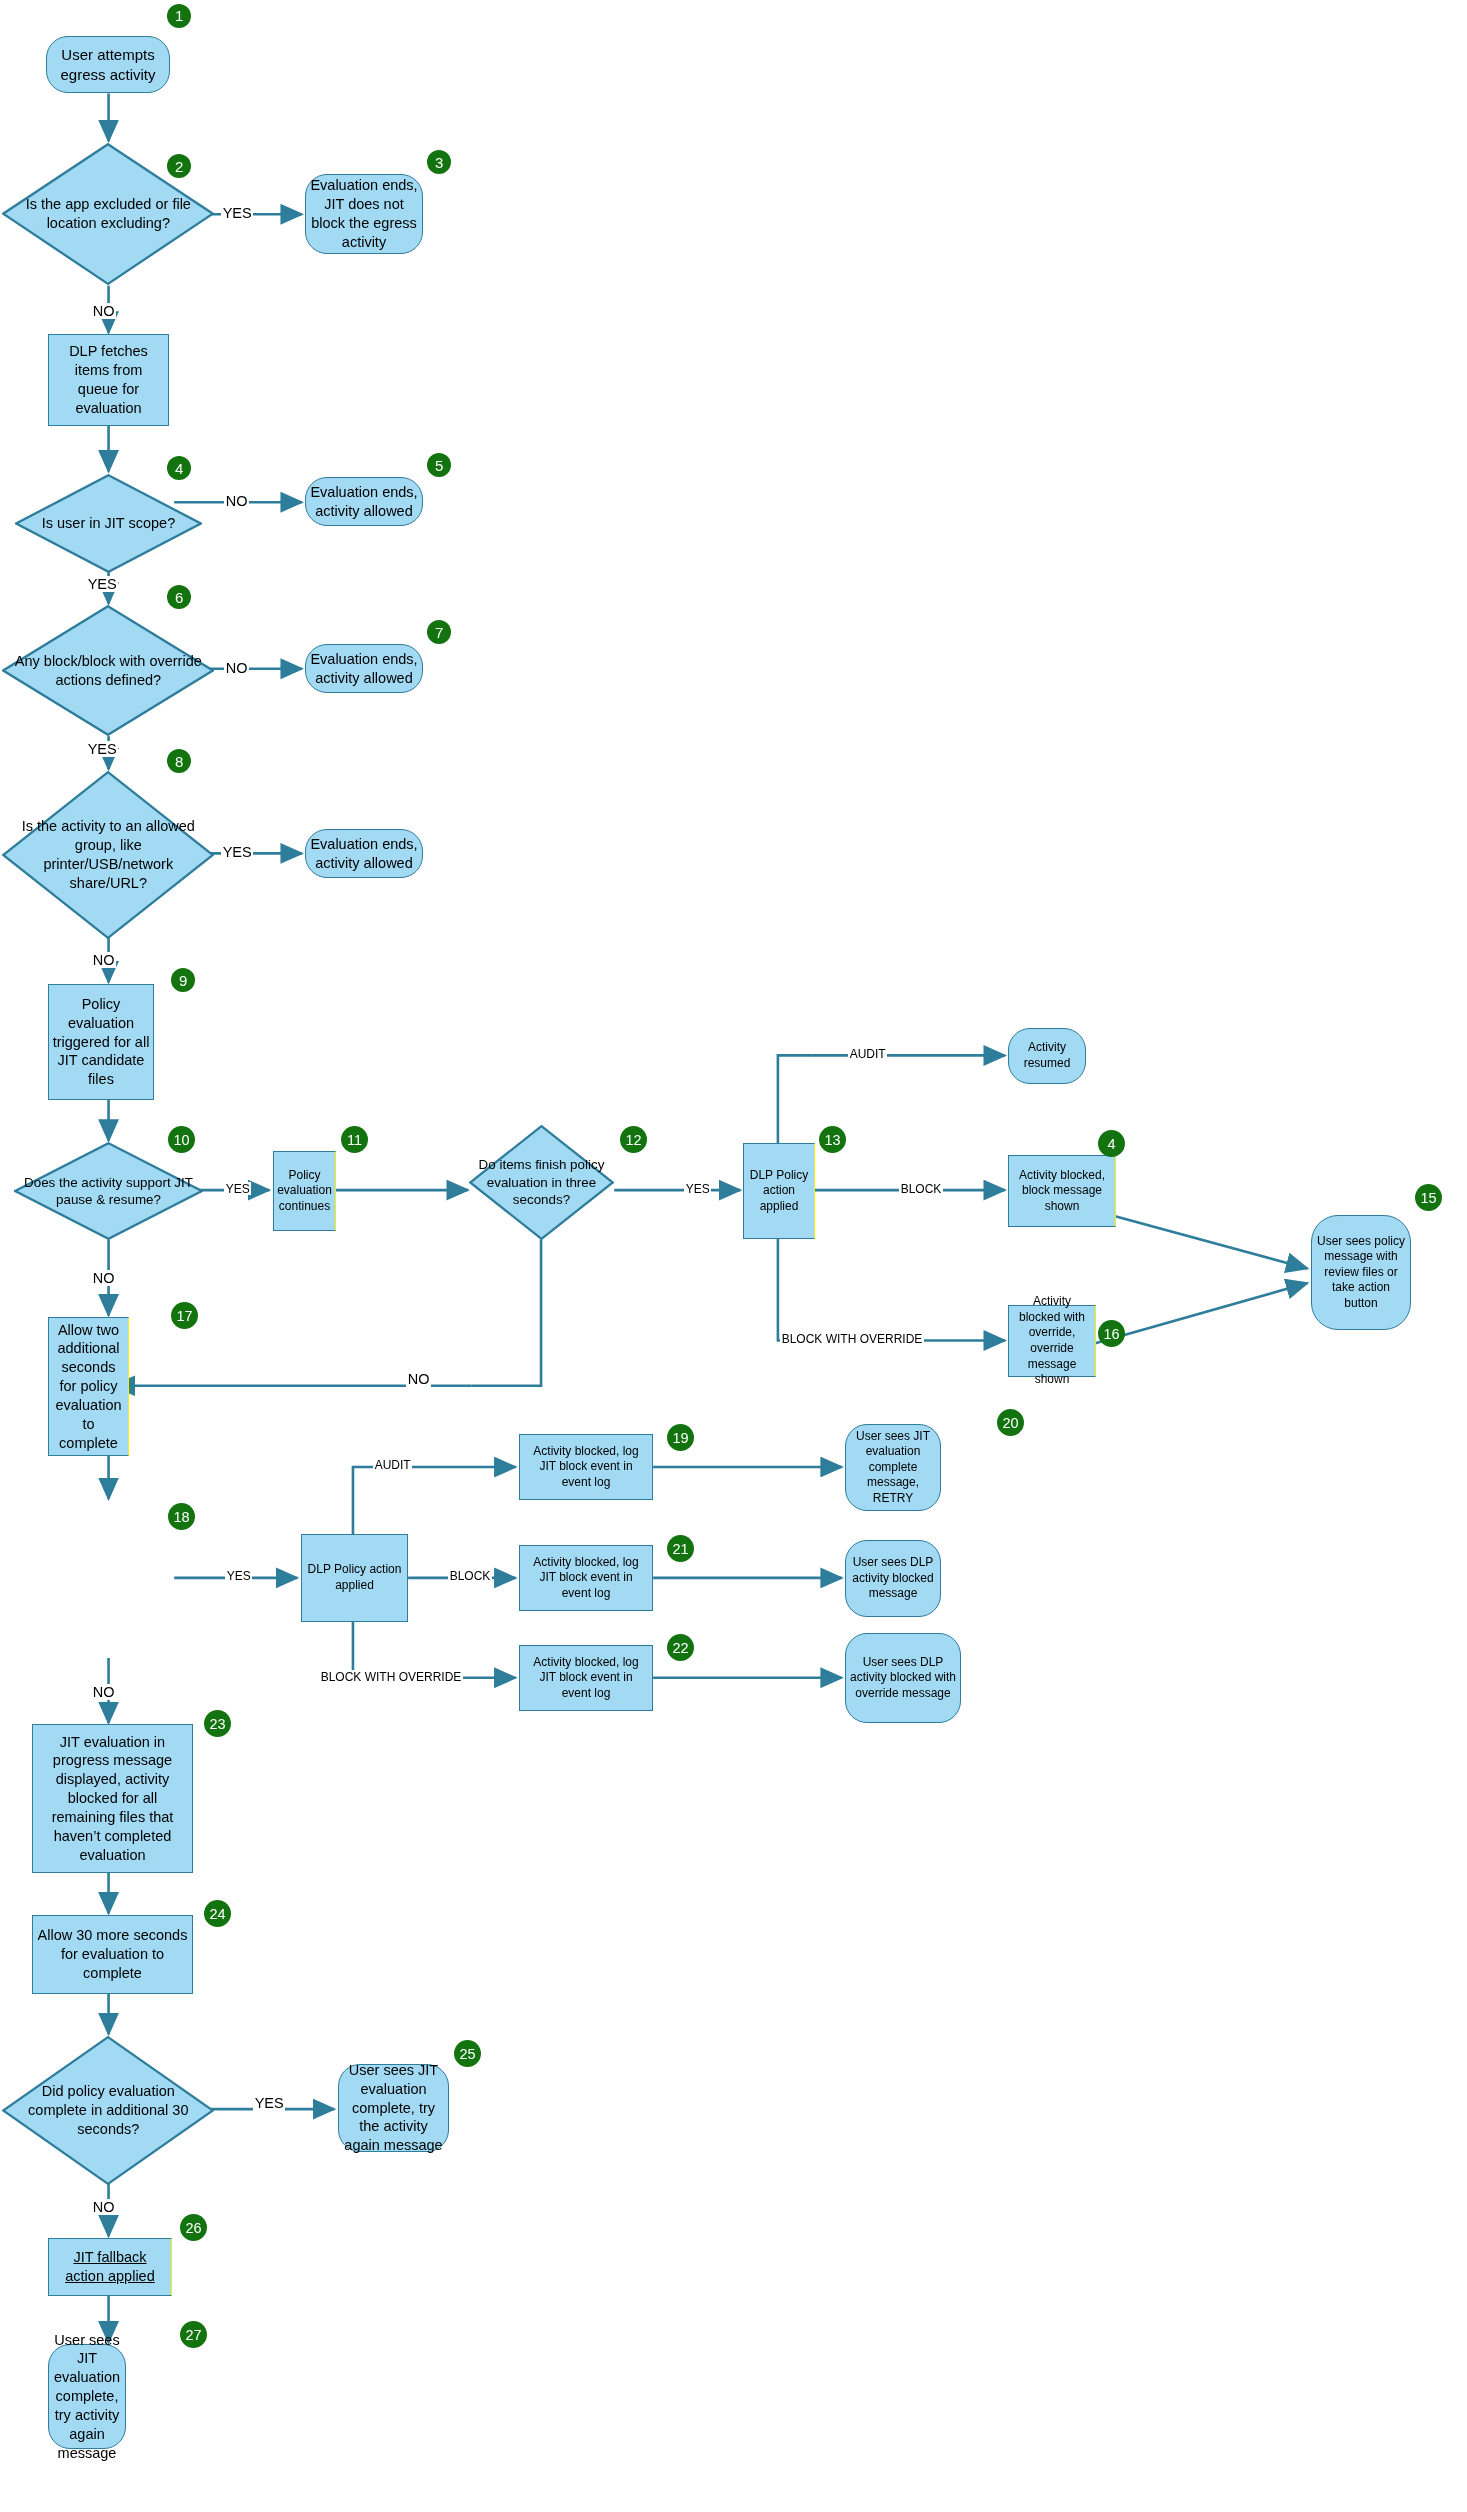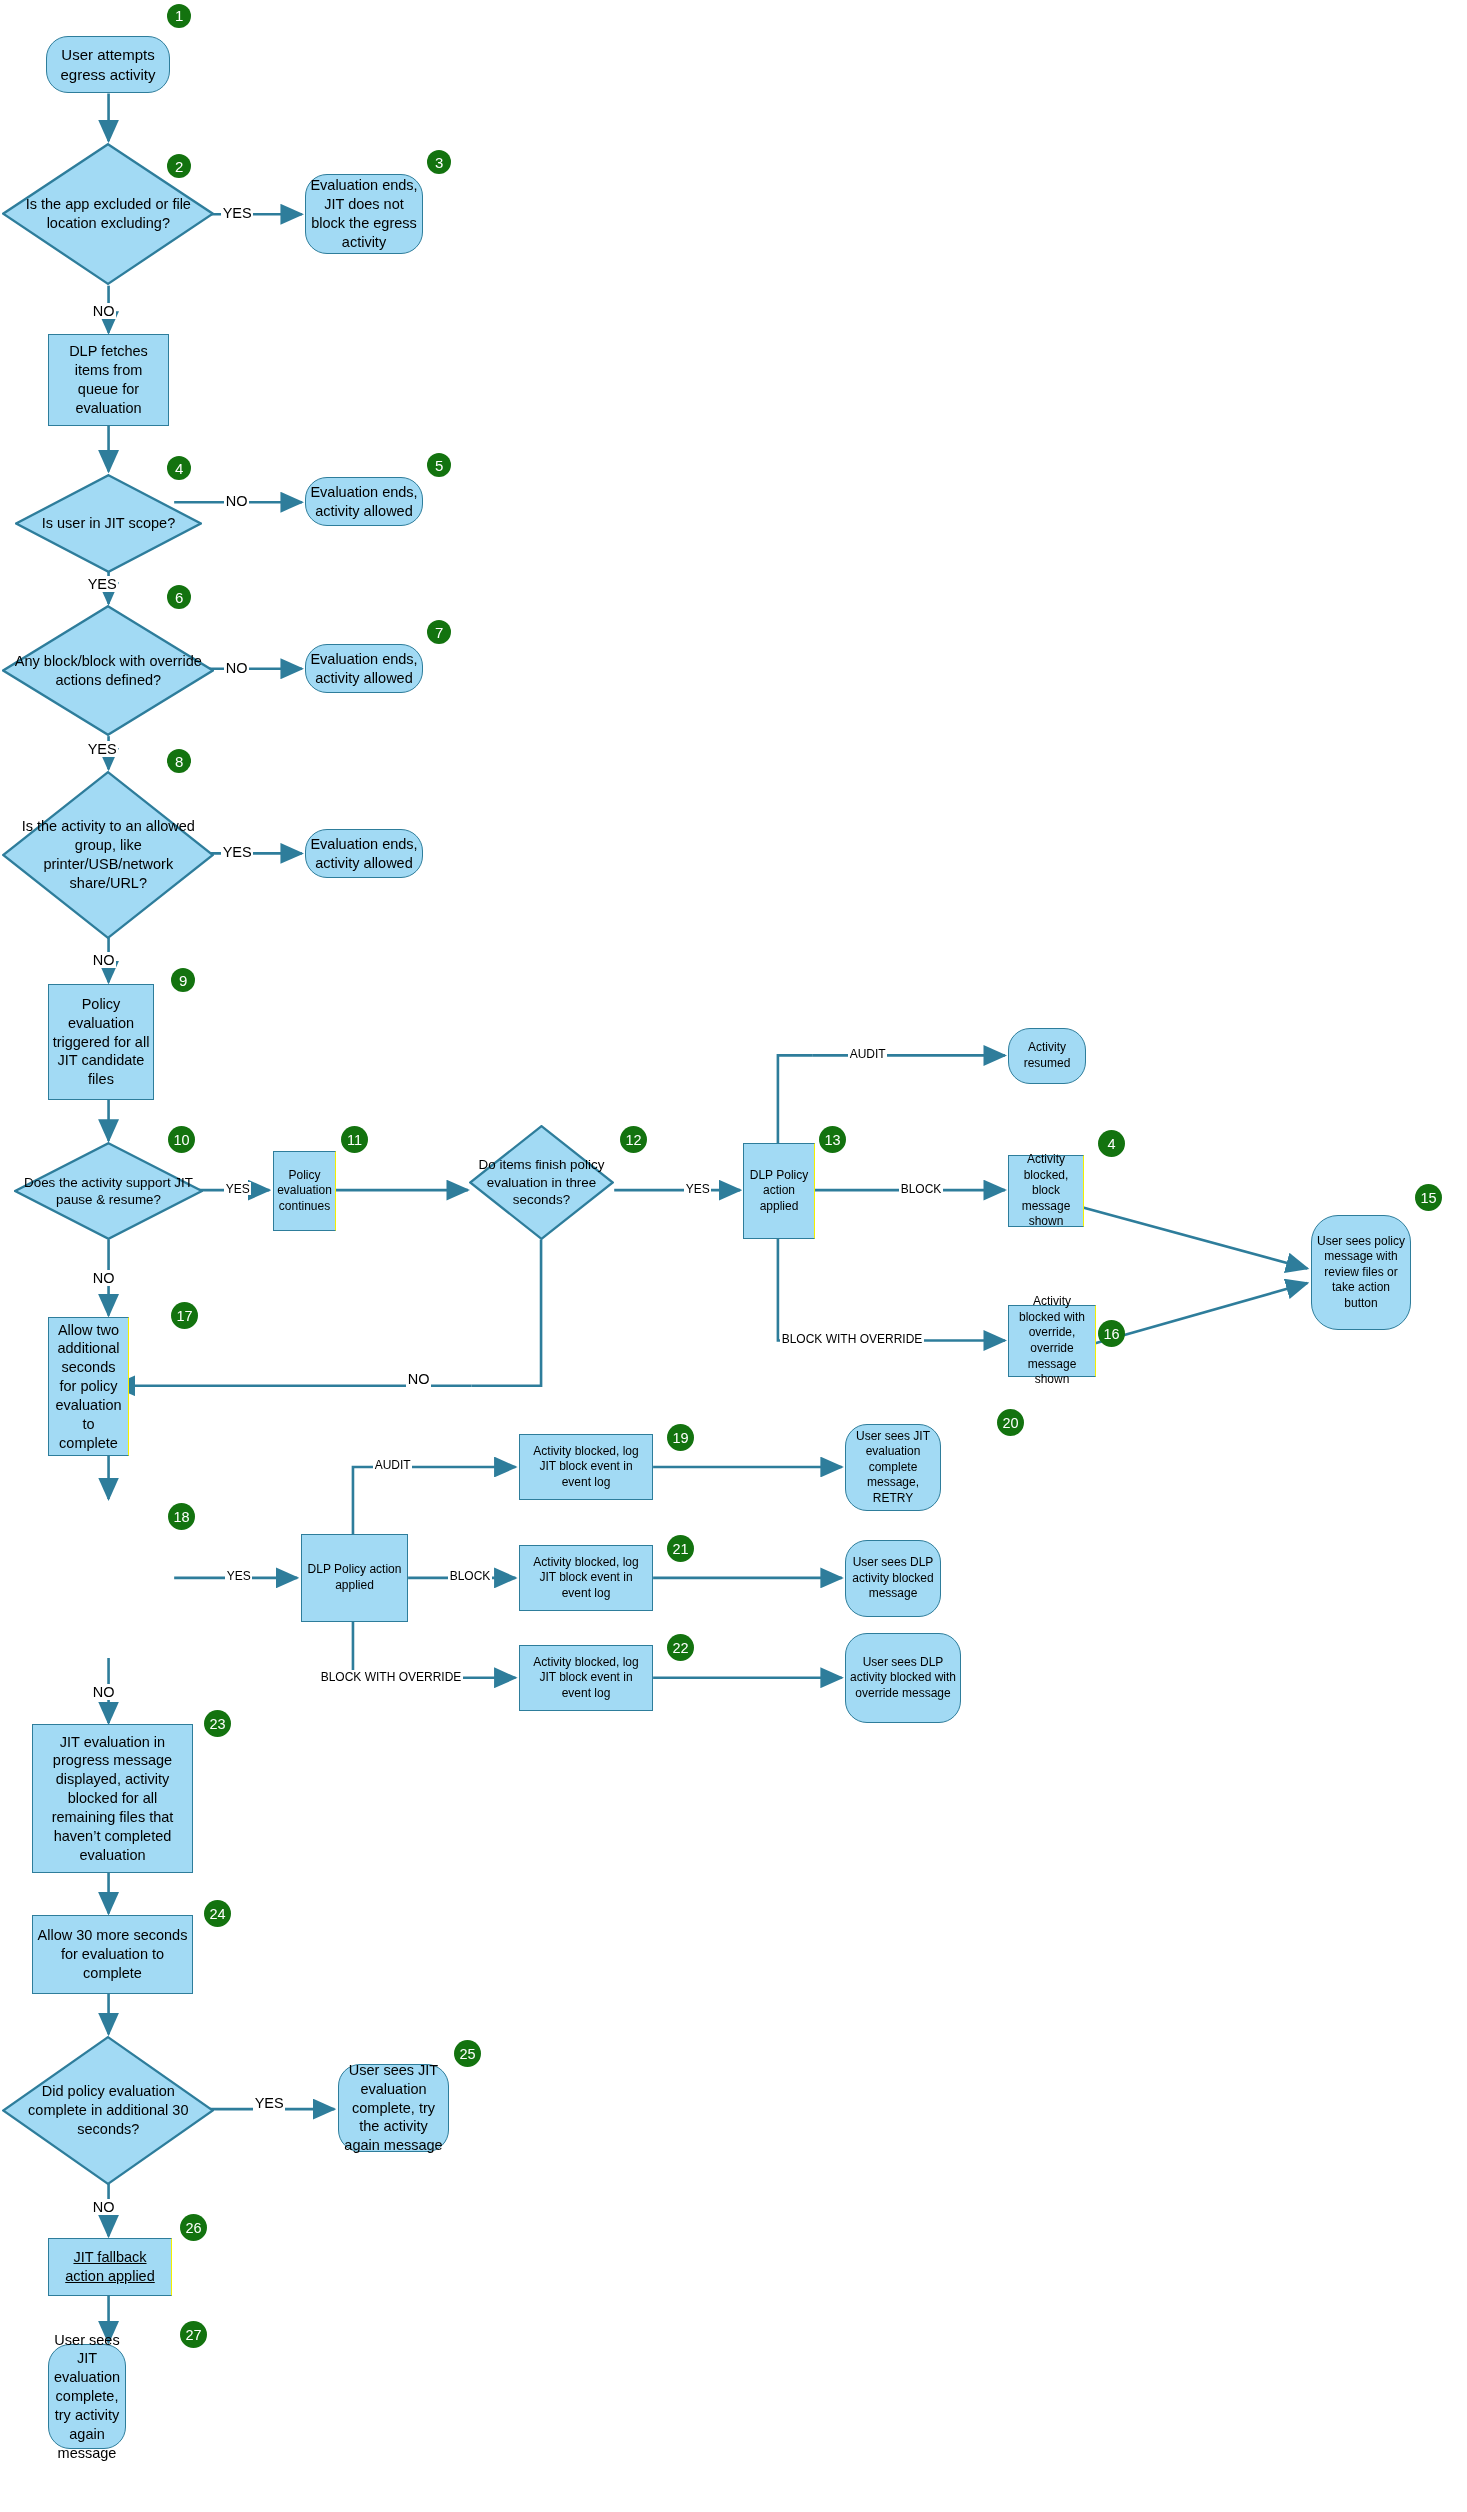--- a/index.html
+++ b/index.html
@@ -286,21 +286,21 @@
   <div class="badge bmd" style="left:819px;top:1126px;">
       <span>13</span>
     </div>
   <div class="elabel fs24" style="left:684px;top:1182px;">YES</div>
 
   <div class="node term fs24" style="left:1008px;top:1028px;width:78px;height:56px;">
     <span>Activity resumed</span>
   </div>
   <div class="elabel fs24" style="left:848px;top:1047px;">AUDIT</div>
 
-  <div class="node proc yellowedge fs24" style="left:1008px;top:1155px;width:76px;height:72px;">
+  <div class="node proc yellowedge fs24" style="left:1008px;top:1155px;width:108px;height:72px;">
     <span>Activity blocked, block message shown</span>
   </div>
   <div class="badge bmd" style="left:1098px;top:1130px;">
       <span>4</span>
     </div>
   <div class="elabel fs24" style="left:899px;top:1182px;">BLOCK</div>
 
   <div class="node proc yellowedge fs24" style="left:1008px;top:1305px;width:88px;height:72px;">
     <span>Activity blocked with override, override message shown</span>
   </div>

